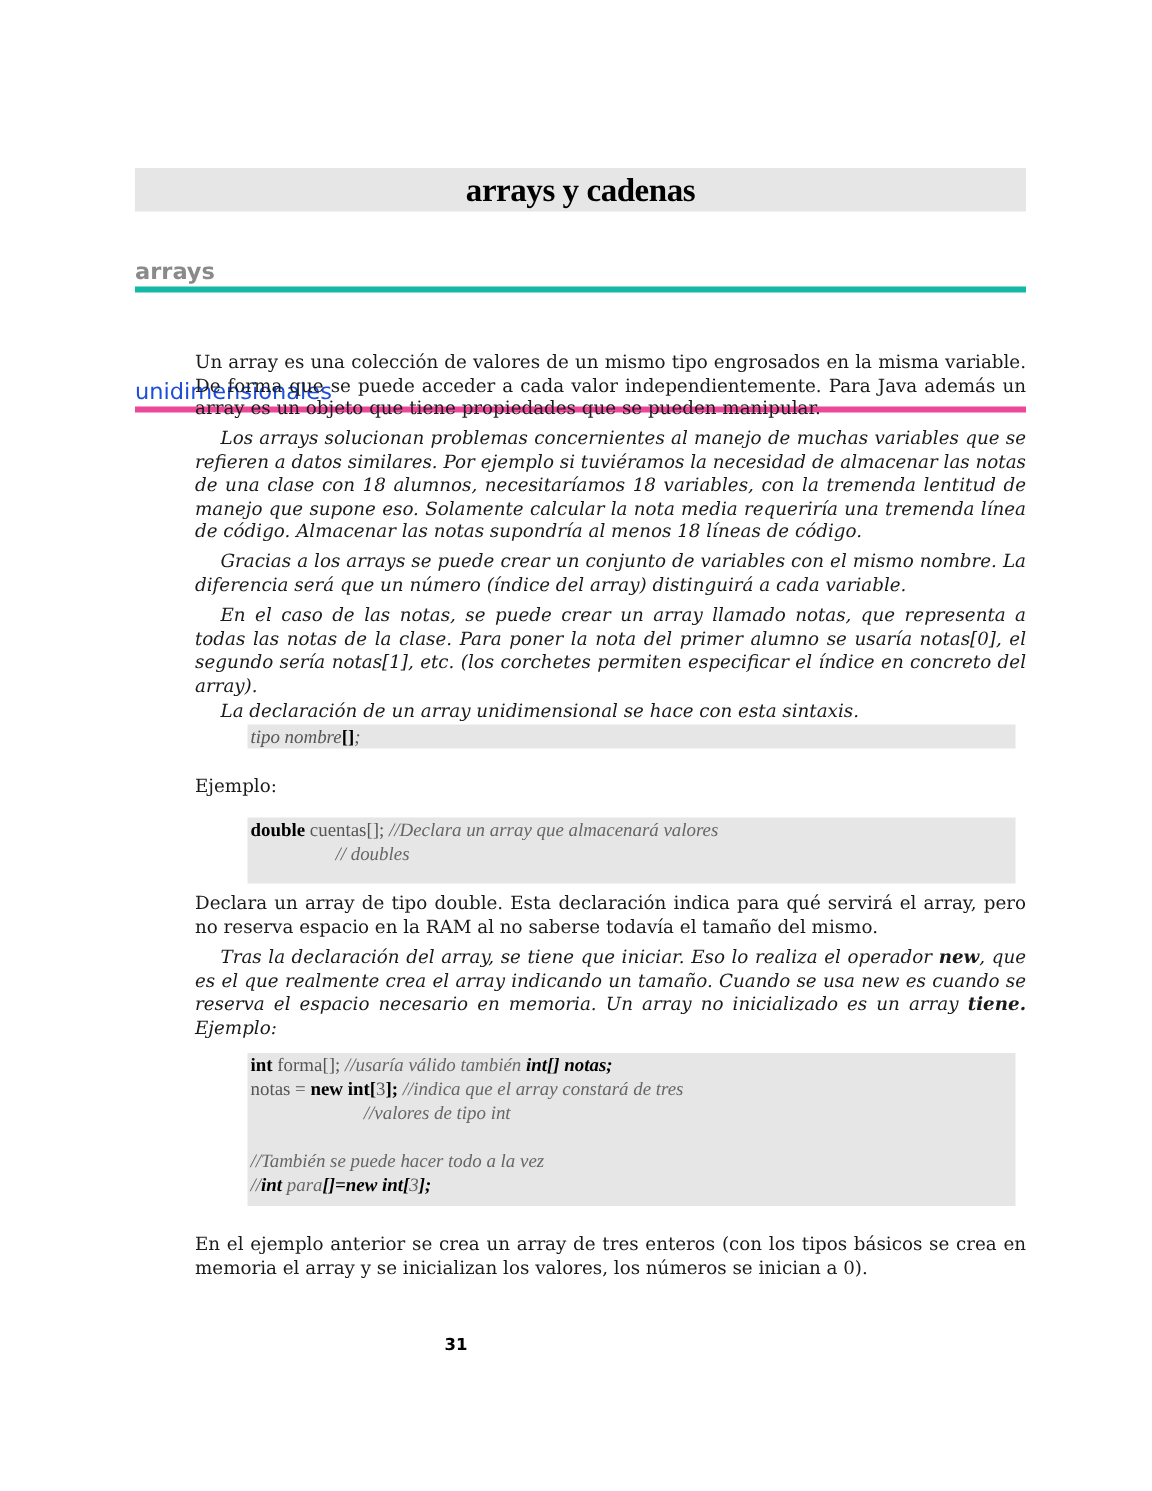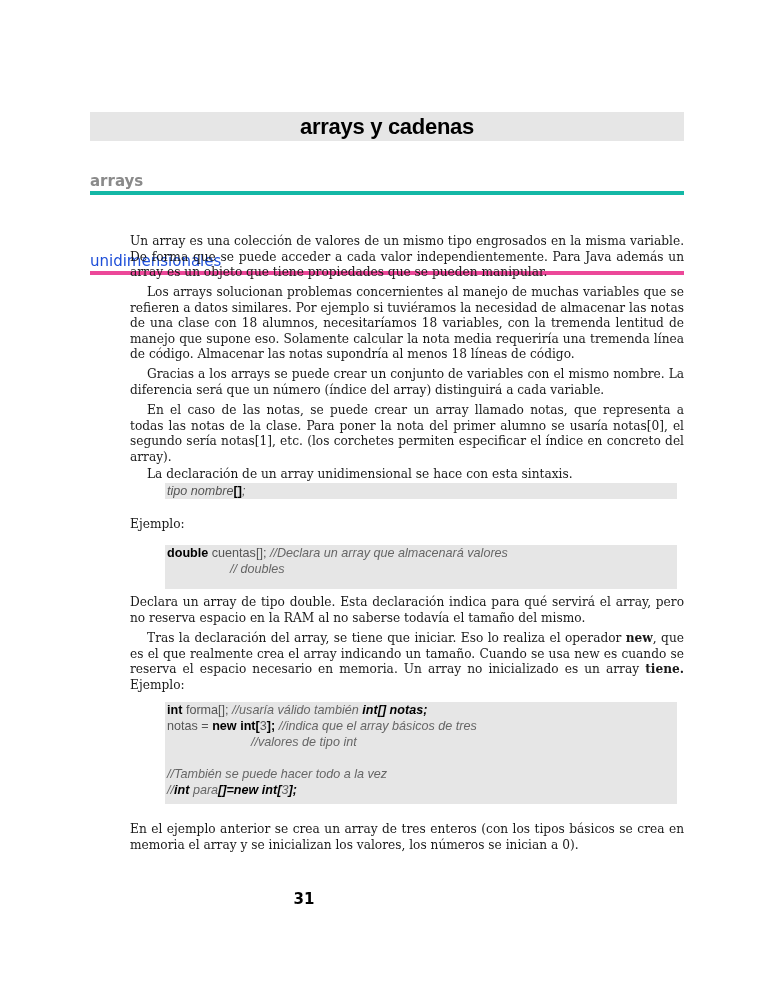--- a/index.html
+++ b/index.html
@@ -15,21 +15,21 @@
       color: #1a1a1a;
     }
     .chapter-bar {
       position: absolute;
       left: 90px;
       top: 112px;
       width: 594px;
       height: 29px;
       background: #e6e6e6;
       text-align: center;
-      font-family: Liberation Sans, sans-serif;
+      font-family: Liberation Serif, serif;
       font-weight: bold;
       font-size: 22px;
       line-height: 29px;
       color: #000;
       letter-spacing: -0.3px;
     }
     .section-title {
       position: absolute;
       left: 90px;
       top: 172px;
@@ -59,47 +59,47 @@
       position: absolute;
       left: 130px;
       width: 554px;
       font-family: "DejaVu Serif", serif;
       font-size: 12.2px;
       line-height: 15.5px;
       color: #1a1a1a;
       text-align: justify;
       margin: 0;
     }
-    .para.indent { text-indent: 17px; }
+    .para.indent { text-indent: 17px; font-style: italic; }
     .para b { font-weight: bold; }
     .code {
       position: absolute;
       left: 165px;
       width: 510px;
       padding: 0 0 0 2px;
       background: #e6e6e6;
-      font-family: Liberation Sans, sans-serif;
+      font-family: Liberation Serif, serif;
       font-size: 12.6px;
       line-height: 16px;
       color: #555;
       white-space: pre;
     }
     .code .kw { font-weight: bold; color: #000; }
     .code .cm { font-style: italic; color: #666; }
     .code .cmkw { font-style: italic; font-weight: bold; color: #000; }
     .code .it { font-style: italic; color: #555; }
     .page-number {
       position: absolute;
       left: 0;
       top: 890px;
       width: 608px;
       text-align: center;
       font-family: "DejaVu Sans", sans-serif;
       font-weight: bold;
-      font-size: 15px;
+      font-size: 11px;
       color: #000;
     }
   </style>
 </head>
 <body>
 
 <div class="chapter-bar">arrays y cadenas</div>
 
 <div class="section-title">arrays</div>
 
@@ -120,21 +120,21 @@
 <p class="para" style="top:517px;">Ejemplo:</p>
 
 <div class="code" style="top:545px;height:44px;"><span class="kw">double</span><span> cuentas[];</span><span class="cm"> //Declara un array que almacenará valores</span>
 <span class="cm">                  // doubles</span></div>
 
 <p class="para" style="top:595px;">Declara un array de tipo double. Esta declaración indica para qué servirá el array, pero no reserva espacio en la RAM al no saberse todavía el tamaño del mismo.</p>
 
 <p class="para indent" style="top:631px;"><span>Tras la declaración del array, se tiene que iniciar. Eso lo realiza el operador </span><b>new</b><span>, que es el que realmente crea el array indicando un tamaño. Cuando se usa new es cuando se reserva el espacio necesario en memoria. Un array no inicializado es un array </span><b>tiene.</b><span> Ejemplo:</span></p>
 
 <div class="code" style="top:702px;height:102px;padding-top:0;"><span class="kw">int</span><span> forma[];</span><span class="cm"> //usaría válido también </span><span class="cmkw">int[] notas;</span>
-<span>notas = </span><span class="kw">new</span><span> </span><span class="kw">int[</span><span>3</span><span class="kw">];</span><span class="cm"> //indica que el array básicos de tres</span>
+<span>notas = </span><span class="kw">new</span><span> </span><span class="kw">int[</span><span>3</span><span class="kw">];</span><span class="cm"> //indica que el array constará de tres</span>
 <span class="cm">                        //valores de tipo int</span>
 
 <span class="cm">//También se puede hacer todo a la vez</span>
 <span class="cm">//</span><span class="cmkw">int</span><span class="cm"> para</span><span class="cmkw">[]=new int[</span><span class="cm">3</span><span class="cmkw">];</span></div>
 
 <p class="para" style="top:822px;">En el ejemplo anterior se crea un array de tres enteros (con los tipos básicos se crea en memoria el array y se inicializan los valores, los números se inician a 0).</p>
 
 <div class="page-number">31</div>
 
 </body></html>

